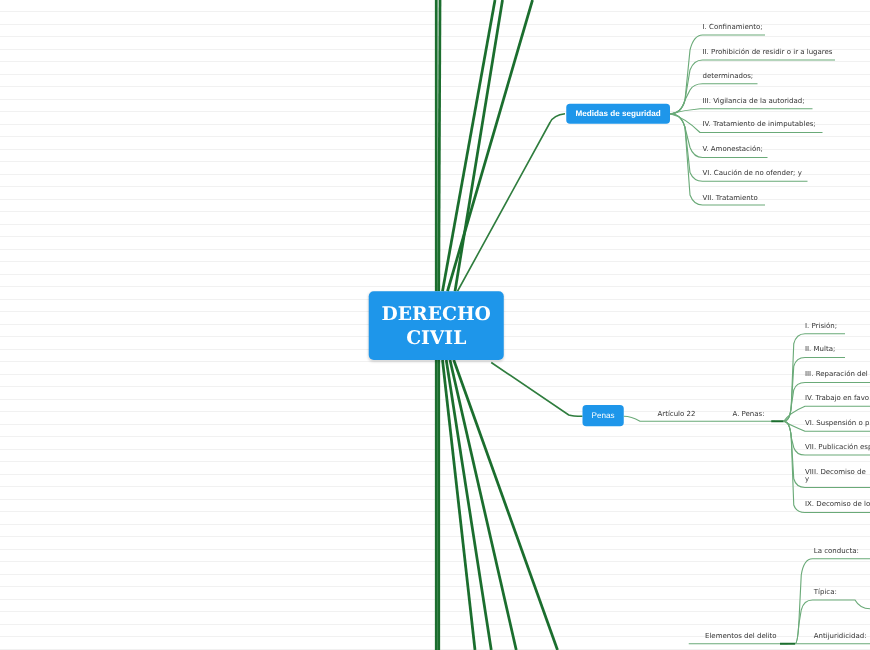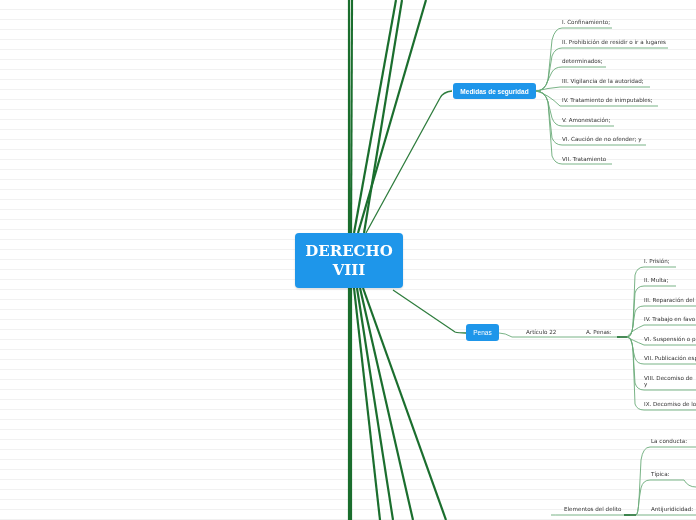--- a/index.html
+++ b/index.html
@@ -79,21 +79,21 @@
   <line x1="624" y1="515" x2="636" y2="515" stroke="#1b6e2e" stroke-width="1.6"></line>
   <g stroke="#6aaa78" stroke-width="0.9" fill="none">
     <path d="M636 515 Q638 515 639 500 L641 460 Q643 447 650 447 L696 447"></path>
     <path d="M636 515 Q638 515 639 500 L641 488 Q643 480 650 480 L684 480 Q688 487 696 487"></path>
     <path d="M636 515 L696 515"></path>
   </g>
 </svg>
 
 <div class="root">
   <span>DERECHO</span>
-  <span>VIII</span>
+  <span>CIVIL</span>
 </div>
 
 <div class="topic" style="left:453px;top:83px;width:83px;height:16px;">
   <span>Medidas de seguridad</span>
 </div>
 
 <span class="sub" style="left:562px;top:19px;">I. Confinamiento;</span>
 <span class="sub" style="left:562px;top:39px;">II. Prohibición de residir o ir a lugares</span>
 <span class="sub" style="left:562px;top:58px;">determinados;</span>
 <span class="sub" style="left:562px;top:78px;">III. Vigilancia de la autoridad;</span>

